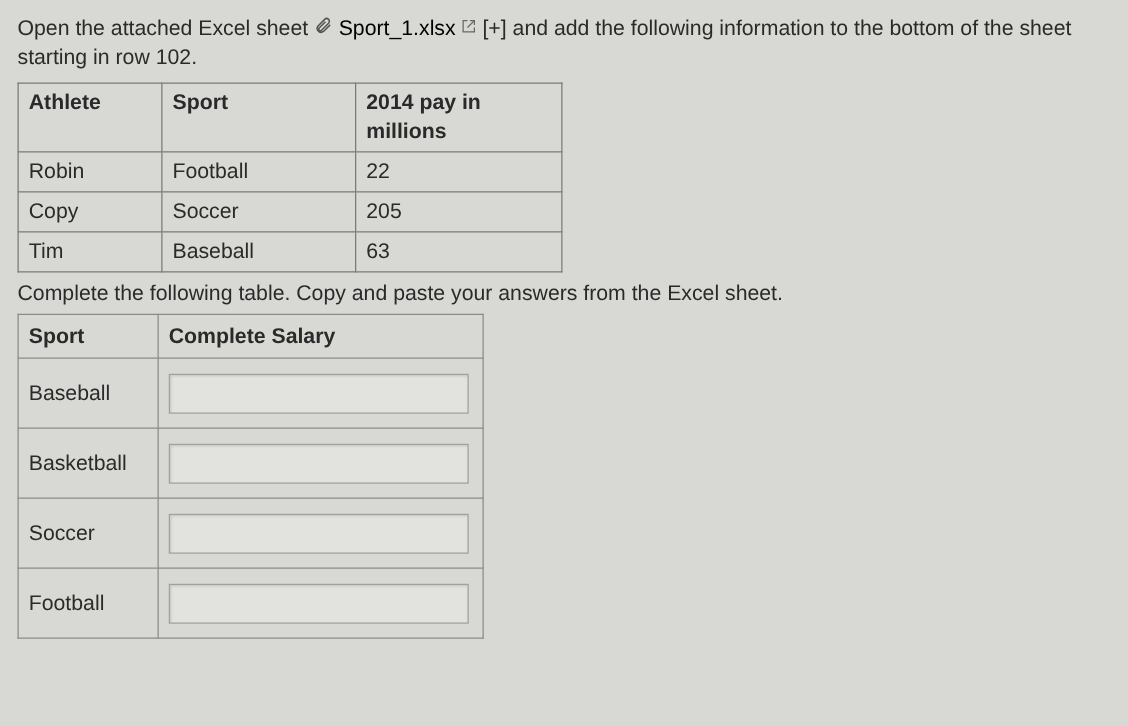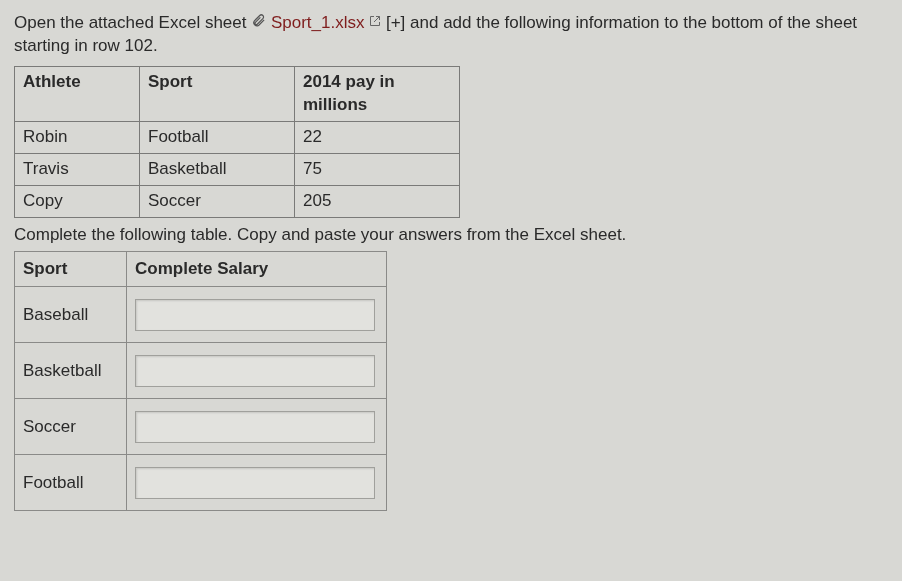--- a/index.html
+++ b/index.html
@@ -14,21 +14,21 @@
       line-height: 1.35;
     }
     .instruction {
       margin-bottom: 8px;
     }
     .attachment-icon {
       display: inline-block;
       vertical-align: middle;
     }
     .attachment-link {
-      color: #7f1d1d;
+      color: #000000;
     }
     .preview-icon {
       display: inline-block;
       font-size: 12px;
       vertical-align: middle;
       color: #555;
     }
     .plus-badge {
       color: #2a2a2a;
     }
@@ -40,21 +40,21 @@
       border: 1px solid #7a7a78;
       padding: 4px 10px 4px 8px;
       text-align: left;
       font-weight: normal;
       vertical-align: top;
       font-size: 17px;
     }
     table.data-table th {
       font-weight: bold;
     }
-    .col-athlete { width: 125px; }
+    .col-athlete { width: 115px; }
     .col-sport { width: 155px; }
     .col-pay { width: 165px; }
     .instruction2 {
       margin: 4px 0 4px 0;
     }
     table.answer-table th, table.answer-table td {
       border: 1px solid #8a8a88;
       padding: 6px 8px;
       text-align: left;
       font-weight: normal;
@@ -108,28 +108,28 @@
     <th class="col-athlete">Athlete</th>
     <th class="col-sport">Sport</th>
     <th class="col-pay">2014 pay in millions</th>
   </tr>
   <tr>
     <td>Robin</td>
     <td>Football</td>
     <td>22</td>
   </tr>
   <tr>
-    <td>Travis</td>
-    <td>Basketball</td>
-    <td>75</td>
-  </tr>
-  <tr>
     <td>Copy</td>
     <td>Soccer</td>
     <td>205</td>
+  </tr>
+  <tr>
+    <td>Tim</td>
+    <td>Baseball</td>
+    <td>63</td>
   </tr>
 </tbody>
   </table>
 
 <div class="instruction2">Complete the following table. Copy and paste your answers from the Excel sheet.</div>
 
 <table class="answer-table">
   <tbody>
       <tr>
     <th class="acol-sport">Sport</th>

